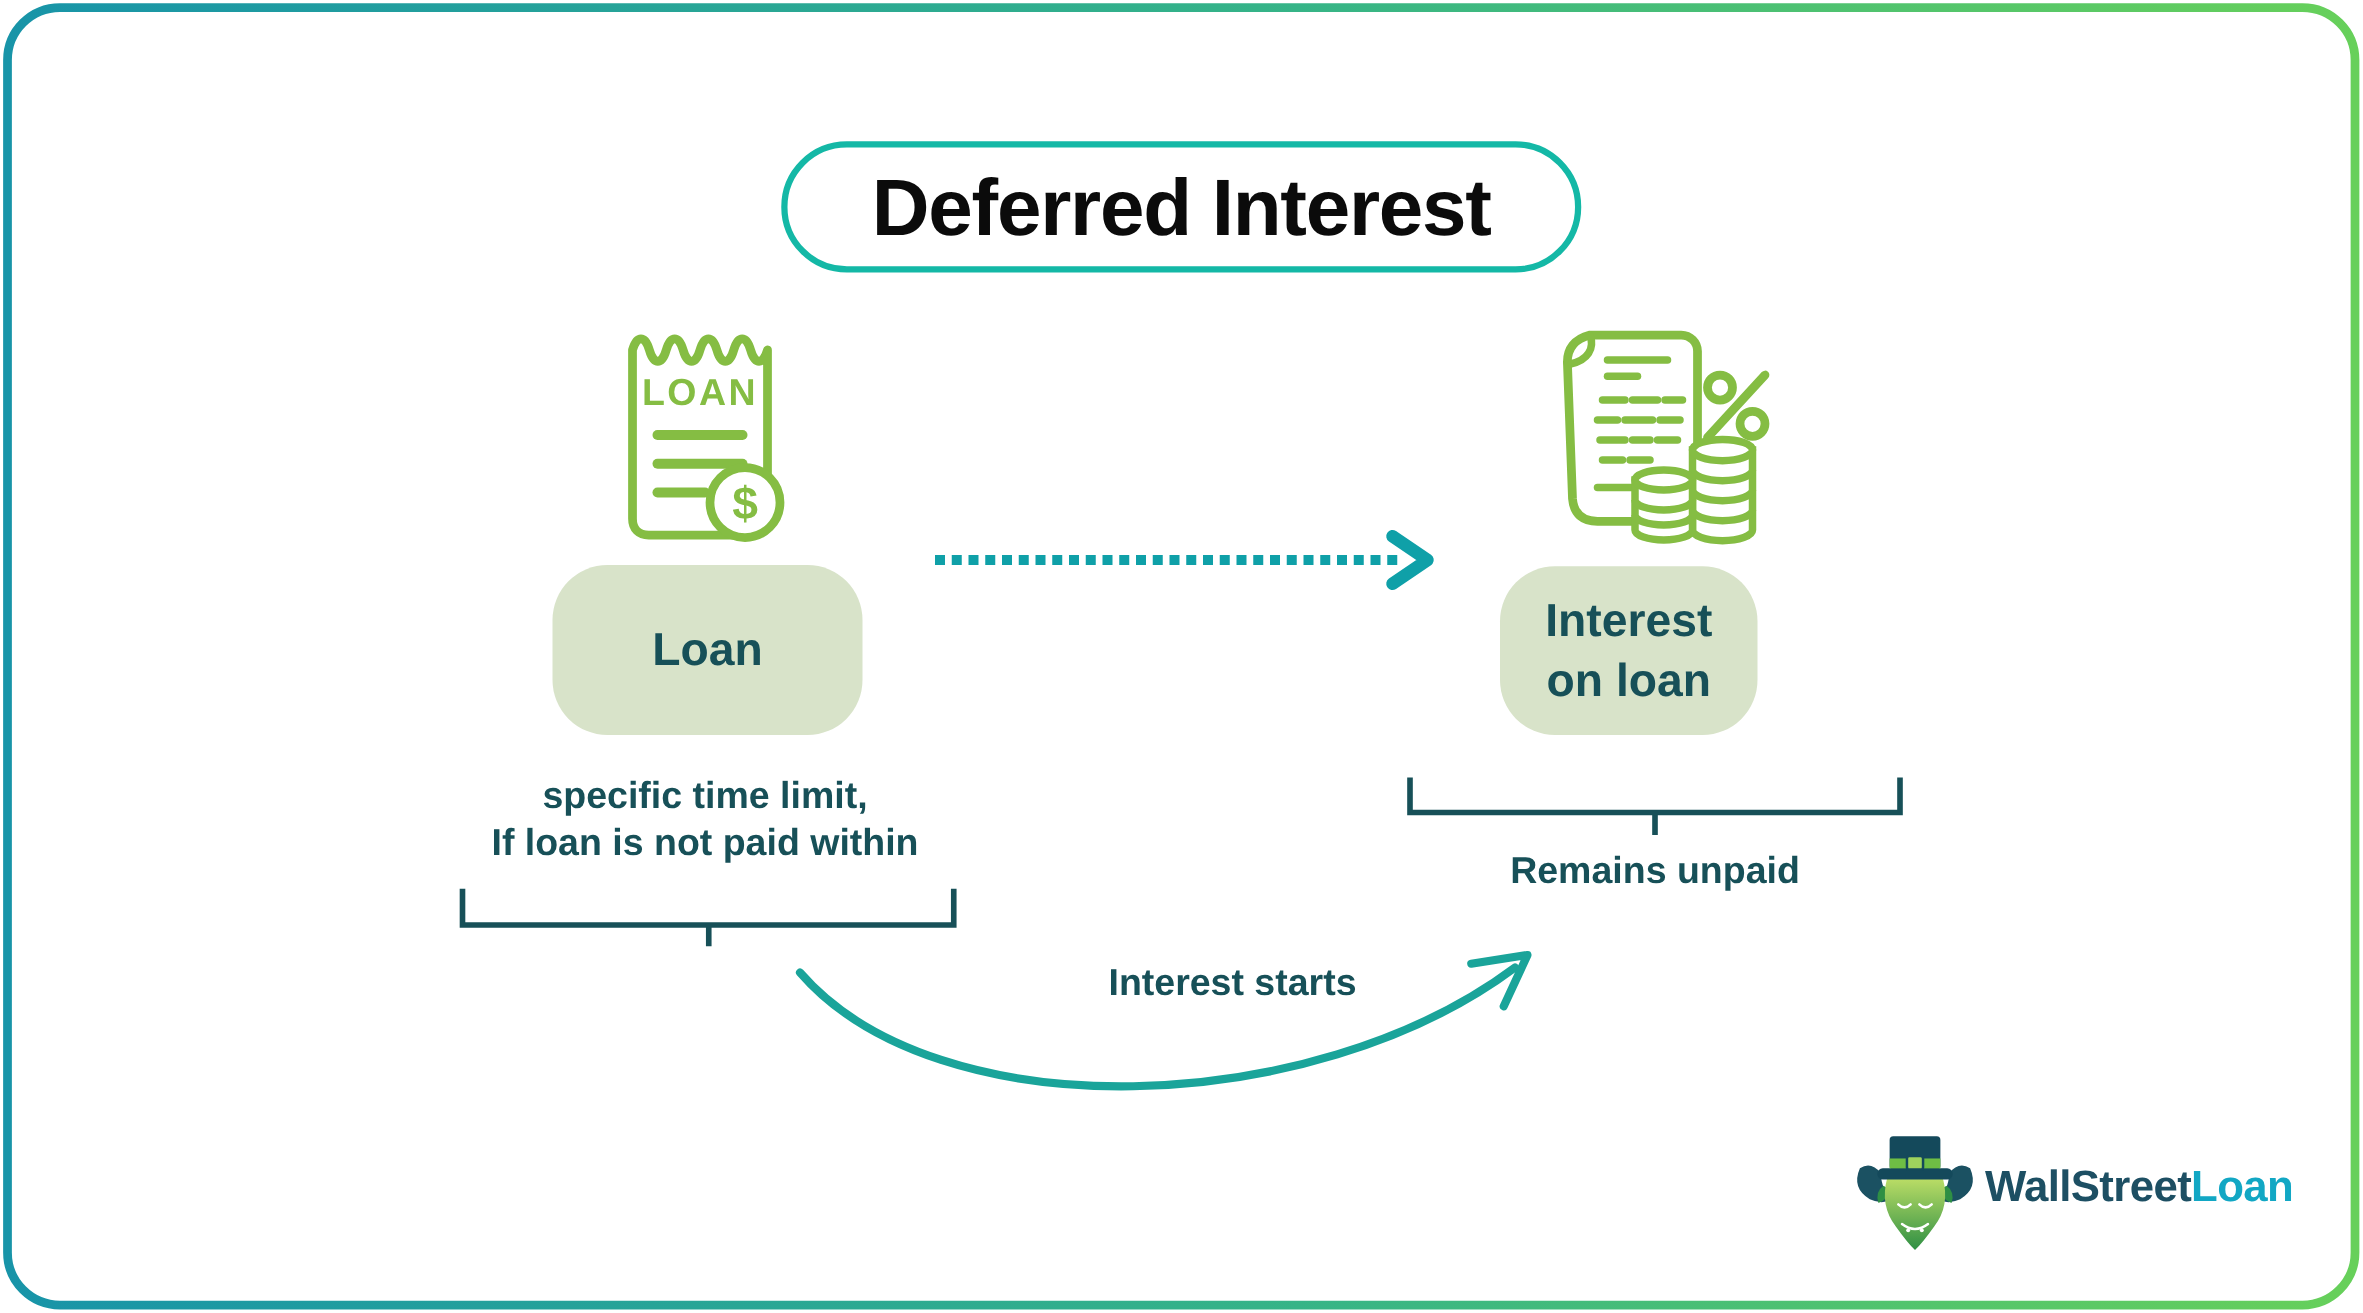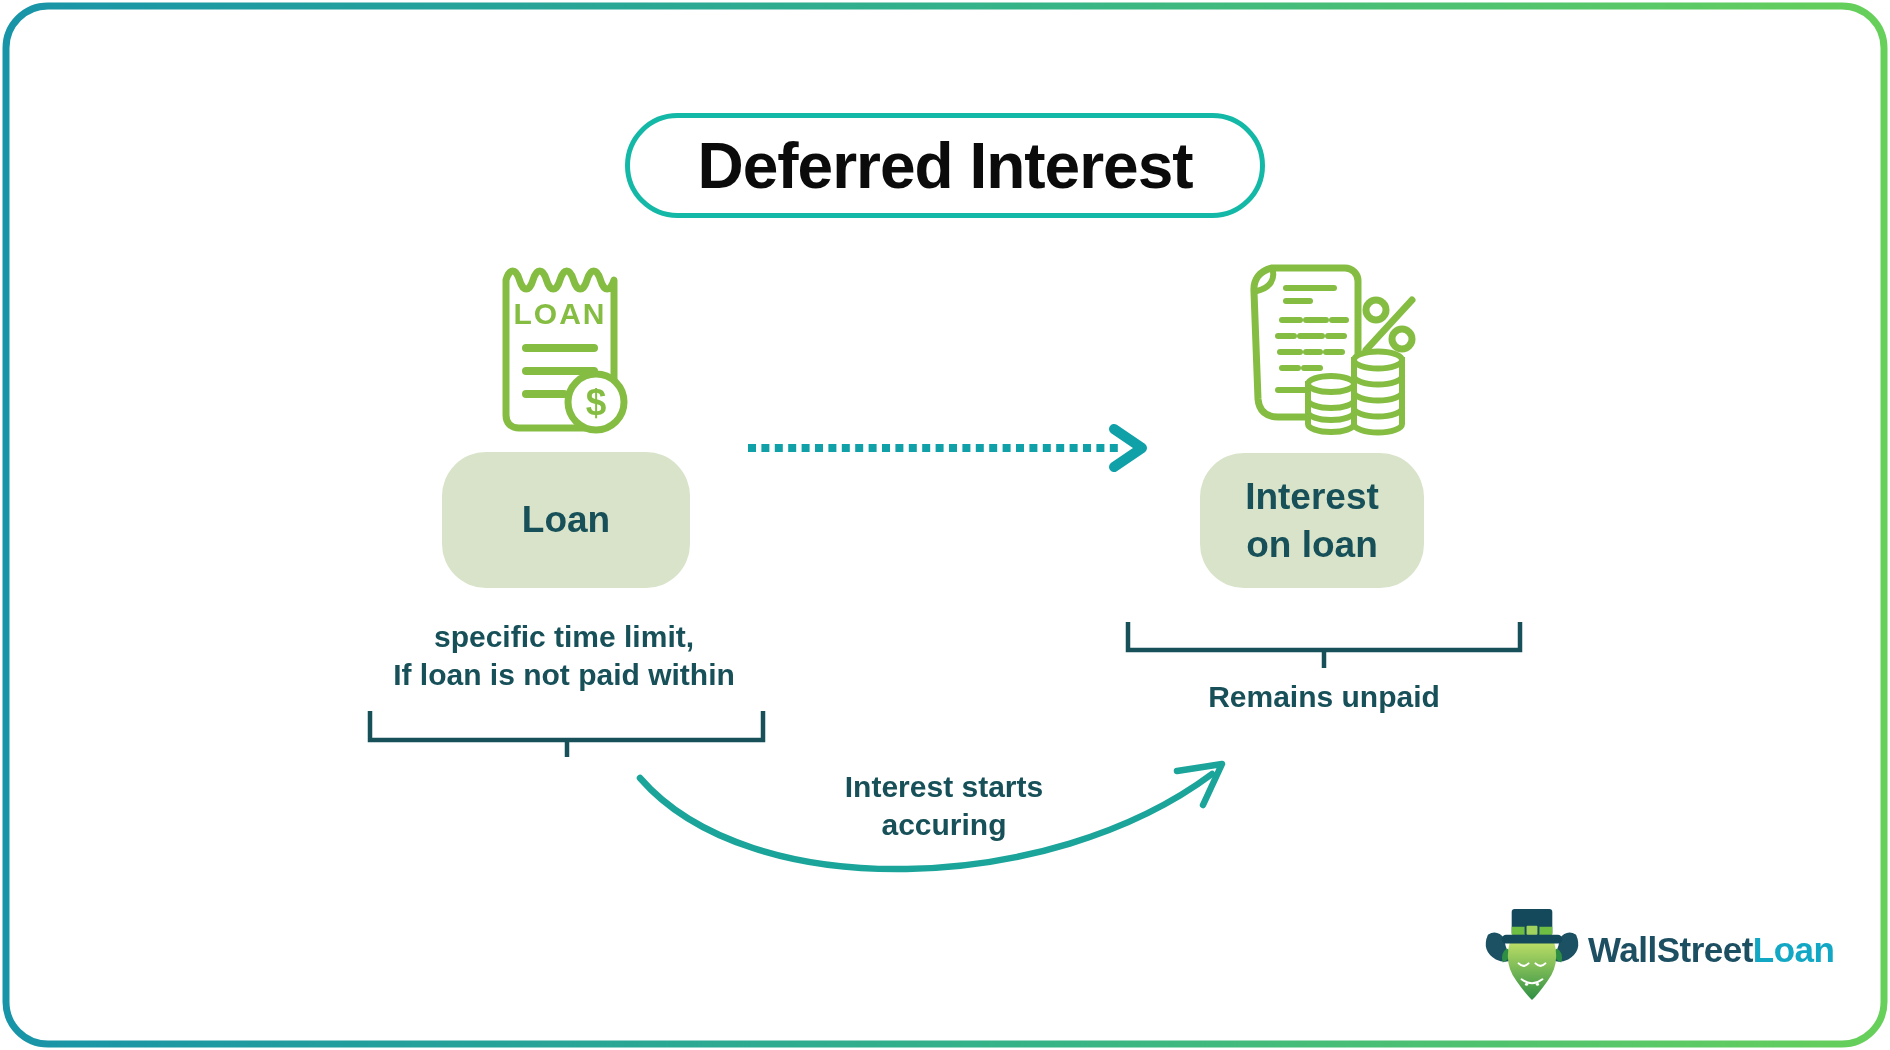--- a/index.html
+++ b/index.html
@@ -20,28 +20,28 @@
     font-size:64px;font-weight:800;letter-spacing:-1px;color:#0b0b0b;white-space:nowrap;
   }
 
   
   .node-box{
     background:#D8E3C9;border-radius:44px;
     display:flex;flex-direction:column;align-items:center;justify-content:center;
     color:#175058;font-weight:700;text-align:center;
   }
   .node-box.loan{left:442px;top:452px;width:248px;height:136px;font-size:37px;}
-  .node-box.interest{left:1200px;top:453px;width:224px;height:135px;font-size:37px;line-height:48px;}
+  .node-box.interest{left:1200px;top:453px;width:206px;height:135px;font-size:37px;line-height:48px;}
 
   
   .caption{
     color:#175058;font-weight:700;font-size:30px;line-height:38px;text-align:center;
   }
   .caption.left-caption{left:364px;top:618px;width:400px;}
-  .caption.transition{left:744px;top:768px;width:400px;}
+  .caption.transition{left:786px;top:768px;width:400px;}
   .caption.right-caption{left:1124px;top:681px;width:400px;line-height:32px;}
 
   
   .brand-wordmark{
     left:1588px;top:928px;height:42px;display:flex;align-items:flex-end;
     font-size:35px;font-weight:800;white-space:nowrap;letter-spacing:-0.5px;
   }
   .brand-primary{color:#1D4F63;}
   .brand-secondary{color:#12A7C4;}
 </style>
@@ -148,21 +148,20 @@
     <span>on loan</span>
   </div>
 
   <div class="abs caption left-caption">
     <div>specific time limit,</div>
     <div>If loan is not paid within</div>
   </div>
 
   <div class="abs caption transition">
     <div>Interest starts</div>
-    <div>accuring</div>
   </div>
 
   <div class="abs caption right-caption">
     <span>Remains unpaid</span>
   </div>
 
   <svg class="abs" style="left:1480px;top:903px;" width="104" height="104" viewBox="0 0 105 105">
     <defs>
       <linearGradient id="faceGrad" x1="0" y1="0" x2="0" y2="1">
         <stop offset="0" stop-color="#BBDD66"></stop>

